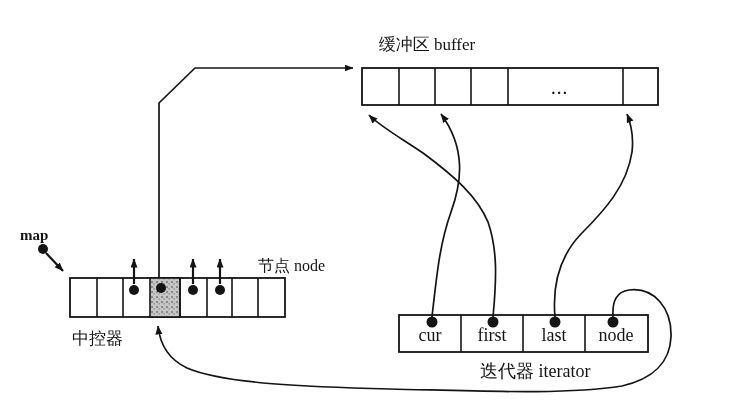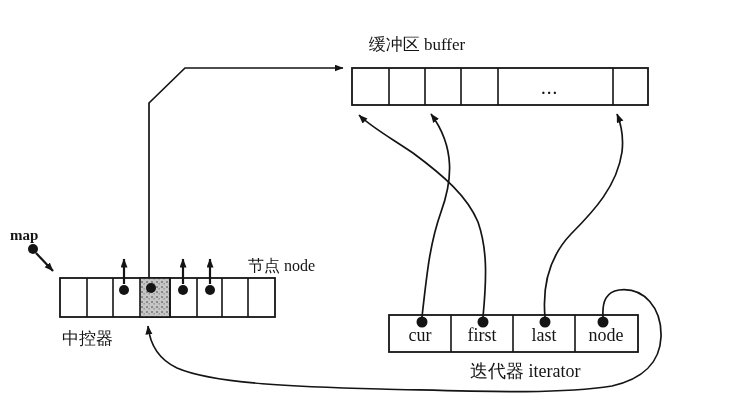--- a/index.html
+++ b/index.html
@@ -3,20 +3,21 @@
 <meta charset="utf-8">
 <style>
   html, body { margin: 0; padding: 0; background: #ffffff; }
   .stage {
     position: relative;
     width: 678px;
     height: 407px;
     background: #ffffff;
     font-family: "Liberation Serif", "DejaVu Serif", serif;
     overflow: hidden;
+    padding-left: 10px;
   }
   svg { display: block; }
   text { fill: #141414; }
   .cjk-label  { font-size: 17px; }
   .small-cjk  { font-size: 16px; }
   .field-label{ font-size: 18px; }
   .map-label  { font-size: 15px; font-weight: bold; }
   .ellipsis   { font-size: 15px; font-weight: bold; letter-spacing: 2px; }
   .box        { fill: #ffffff; stroke: #141414; stroke-width: 1.8; }
   .divider    { stroke: #141414; stroke-width: 1.6; }

